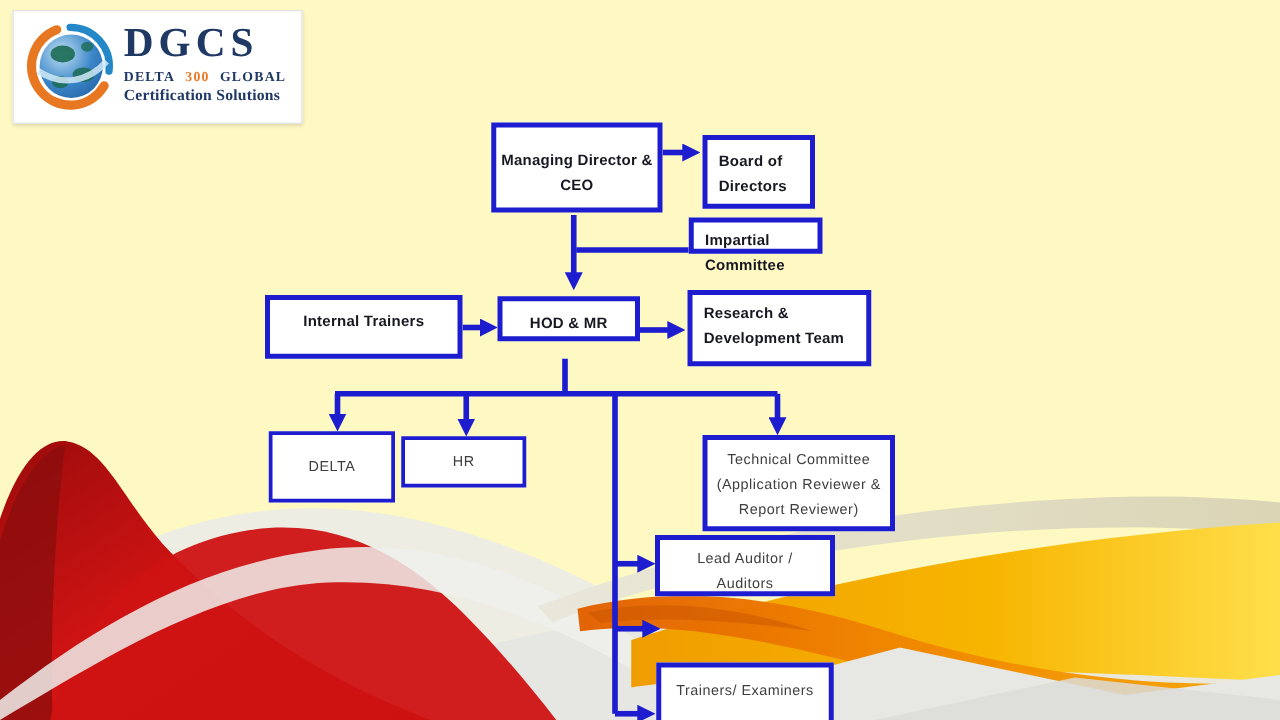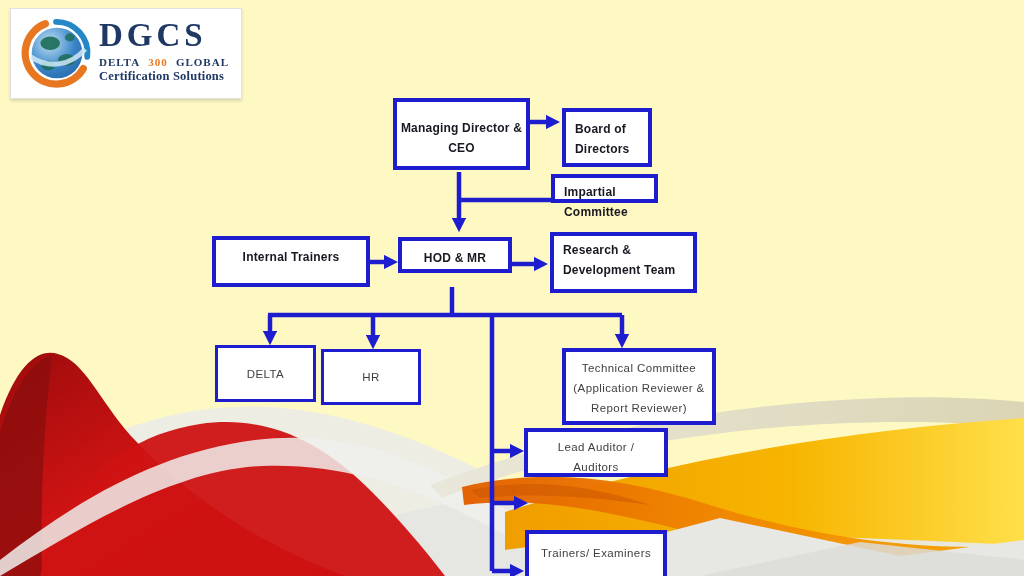--- a/index.html
+++ b/index.html
@@ -55,21 +55,21 @@
   .lbl-b{font-weight:bold;font-size:12px;line-height:20px;color:var(--c-label-dark);letter-spacing:.2px;}
   .lbl-l{font-weight:normal;font-size:11.5px;line-height:20px;color:var(--c-label-light);letter-spacing:.4px;}
 
   .b-md{left:393px;top:98px;width:137px;height:72px;text-align:center;padding-top:16px;}
   .b-board{left:562px;top:108px;width:90px;height:59px;padding:7px 0 0 9px;}
   .b-imp{left:551px;top:174px;width:107px;height:29px;padding:4px 0 0 9px;}
   .b-ia{left:212px;top:236px;width:158px;height:51px;text-align:center;padding-top:7px;}
   .b-hod{left:398px;top:237px;width:114px;height:36px;text-align:center;padding-top:7px;}
   .b-rd{left:550px;top:232px;width:147px;height:61px;padding:4px 16px 0 9px;}
   .b-admin{left:215px;top:345px;width:101px;height:57px;text-align:center;display:flex;align-items:center;justify-content:center;}
-  .b-hr{left:321px;top:349px;width:100px;height:56px;text-align:center;display:flex;align-items:center;justify-content:center;}
+  .b-hr{left:321px;top:349px;width:100px;height:41px;text-align:center;display:flex;align-items:center;justify-content:center;}
   .b-tc{left:562px;top:348px;width:154px;height:77px;text-align:center;padding-top:6px;}
   .b-lead{left:524px;top:428px;width:144px;height:49px;text-align:center;padding-top:5px;}
   .b-texp{left:528px;top:480px;width:139px;height:48px;text-align:center;display:flex;align-items:center;justify-content:center;}
   .b-train{left:525px;top:530px;width:142px;height:52px;text-align:center;padding-top:9px;}
 </style>
 </head>
 <body>
 
 <div class="slide">
 

